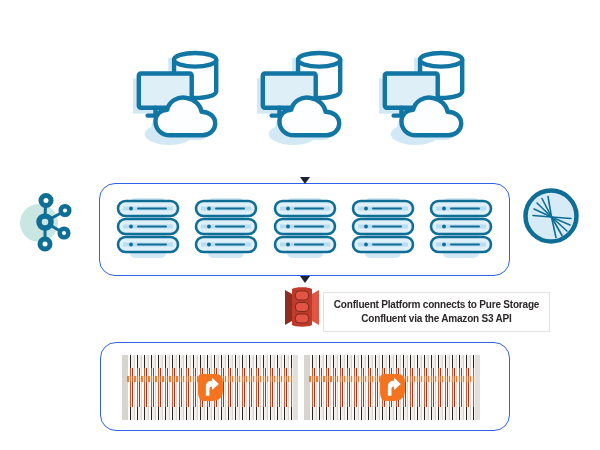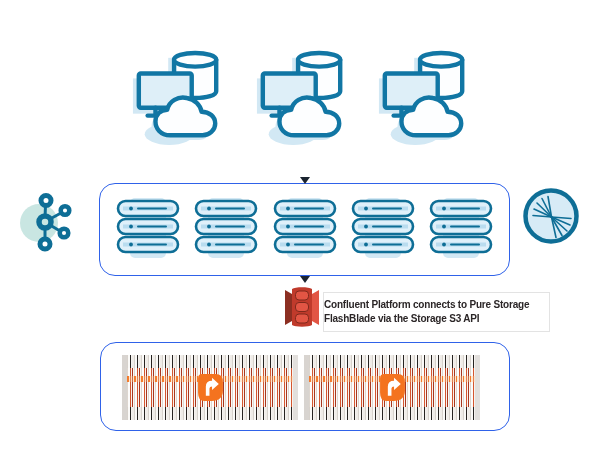--- a/index.html
+++ b/index.html
@@ -23,21 +23,21 @@
 
   .arrow-down{position:absolute;width:0;height:0;
     border-left:5px solid transparent;border-right:5px solid transparent;
     border-top:7px solid var(--arrow-dark,#1B2430);}
   .arrow-top{left:300px;top:177px;}
   .arrow-bottom{left:300px;top:276px;}
 
   .s3-wrap{position:absolute;left:282px;top:283px;width:40px;height:48px;}
   .caption-box{position:absolute;left:323px;top:292px;width:227px;height:40px;
     background:#fff;border:1px solid #e3e3e3;box-sizing:border-box;
-    display:flex;flex-direction:column;justify-content:center;}
+    display:flex;flex-direction:column;justify-content:center;align-items:center;}
   .caption-box span{font-size:10px;font-weight:bold;color:var(--caption-text,#2B2627);
     line-height:14px;letter-spacing:-0.2px;white-space:nowrap;}
 
   .flashblade-box{position:absolute;left:100px;top:342px;width:410px;height:89px;
     border:1.6px solid var(--container-border,#2F62E9);border-radius:16px;box-sizing:border-box;}
   .chassis-row{position:absolute;left:21px;top:12px;width:358px;height:65px;
     display:flex;gap:6px;}
   .chassis{position:relative;flex:1 1 0;height:65px;
     border-left:5px solid #d8d4d0;border-right:5px solid #e2dfdc;box-sizing:border-box;
     background:#f4efea;}
@@ -219,21 +219,21 @@
   <div class="arrow-down arrow-top"></div>
   <div class="arrow-down arrow-bottom"></div>
 
   <div class="s3-wrap">
     <svg width="40" height="48">
         <use href="#sym-s3"></use>
       </svg>
   </div>
   <div class="caption-box">
     <span>Confluent Platform connects to Pure Storage</span>
-    <span>FlashBlade via the Storage S3 API</span>
+    <span>Confluent via the Amazon S3 API</span>
   </div>
 
   <div class="flashblade-box">
     <div class="chassis-row">
       <div class="chassis">
         <div class="blade-strip top"></div>
         <div class="blade-mid"></div>
         <div class="blade-strip bottom"></div>
         <svg class="pure-logo">
             <use href="#sym-pure"></use>

